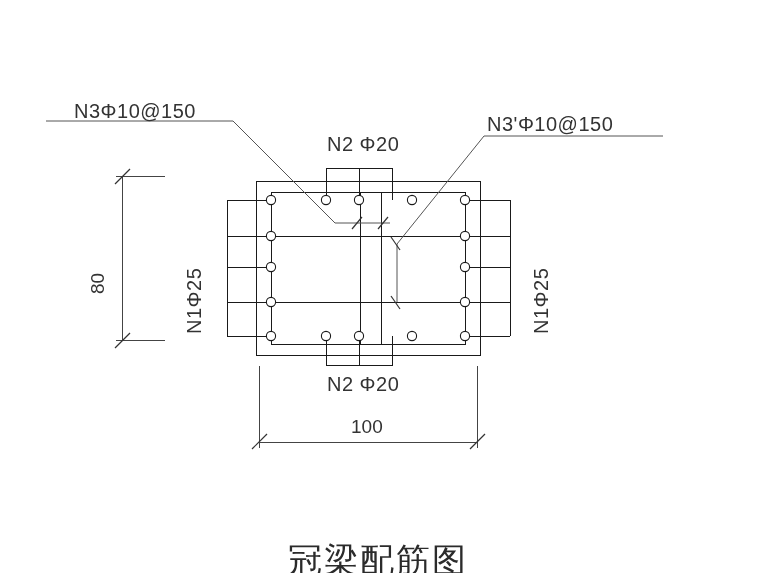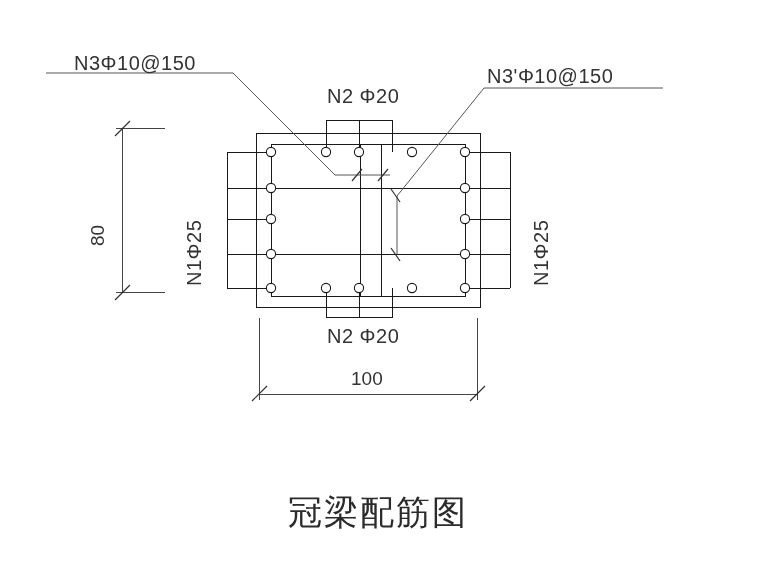--- a/index.html
+++ b/index.html
@@ -12,20 +12,21 @@
     width: 760px;
     height: 573px;
     font-family: "Liberation Sans", sans-serif;
     overflow: hidden;
   }
   #canvas-wrap {
     position: relative;
     width: 760px;
     height: 410px;
     background: #ffffff;
+    margin-top: 48px;
   }
   svg#drawing {
     position: absolute;
     left: 0;
     top: 0;
     width: 760px;
     height: 573px;
     display: block;
   }
   .ln {

